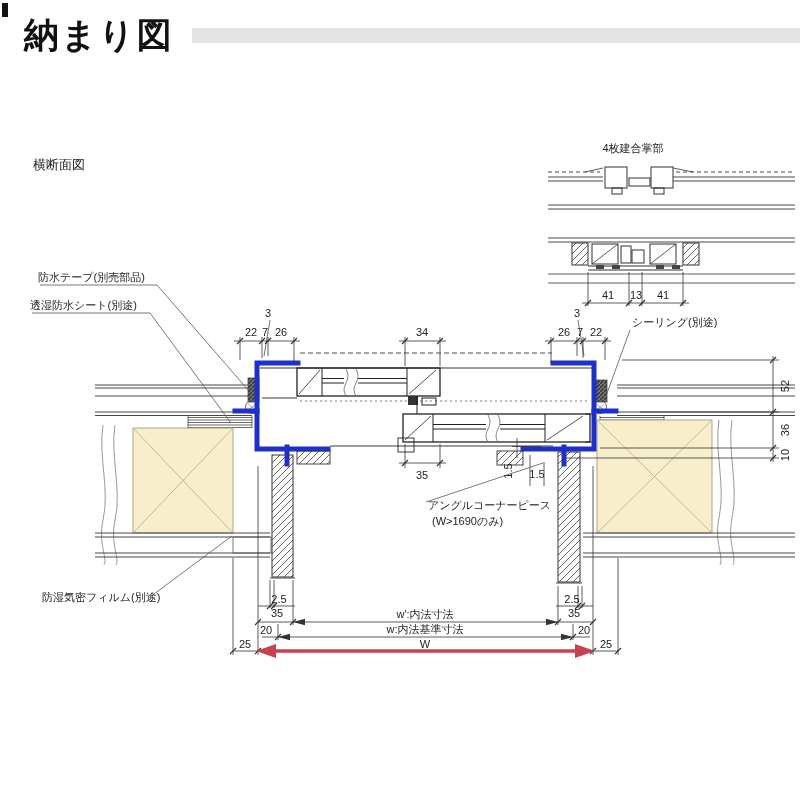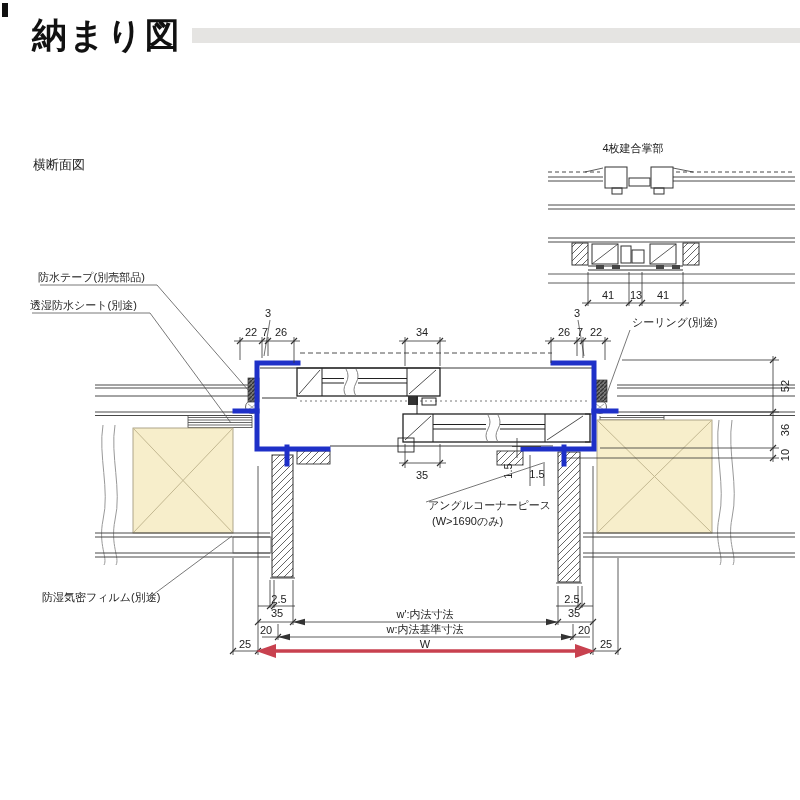--- a/index.html
+++ b/index.html
@@ -1,19 +1,19 @@
 <!DOCTYPE html>
 <html><head>
 <meta charset="utf-8">
 <style>
   html,body{margin:0;padding:0;background:#fff;}
   .stage{position:relative;width:800px;height:800px;background:#ffffff;overflow:hidden;
          font-family:"Liberation Sans","DejaVu Sans",sans-serif;}
   .corner-mark{position:absolute;left:2px;top:3px;width:6px;height:14px;background:#111;}
-  .page-title{position:absolute;left:32px;top:12px;font-size:35px;font-weight:bold;color:#111;
+  .page-title{position:absolute;left:24px;top:12px;font-size:35px;font-weight:bold;color:#111;
               letter-spacing:2px;white-space:nowrap;}
   .title-bar{position:absolute;left:192px;top:28px;width:608px;height:15px;background:#e5e4e2;}
   svg{position:absolute;left:0;top:0;}
   svg text{font-family:"Liberation Sans","DejaVu Sans",sans-serif;fill:#222;}
   .dim{font-size:11px;}
   .callout{font-size:11px;}
   .sec{font-size:13px;}
 </style>
 </head>
 <body>

